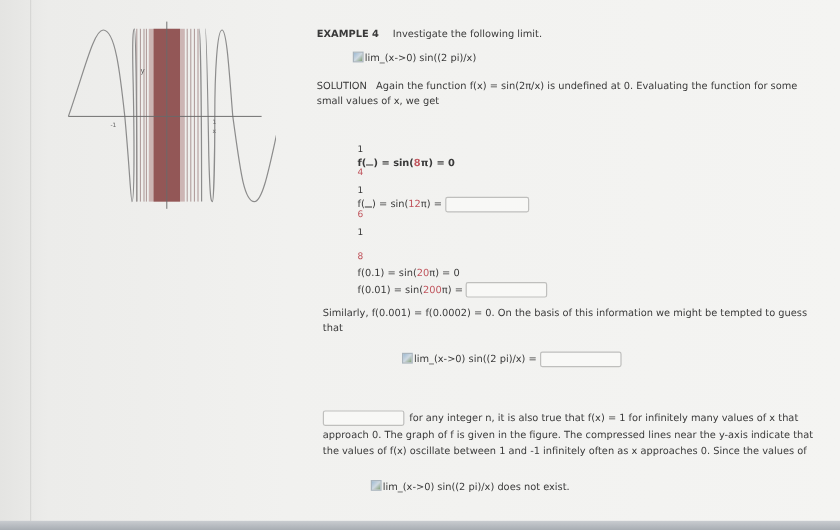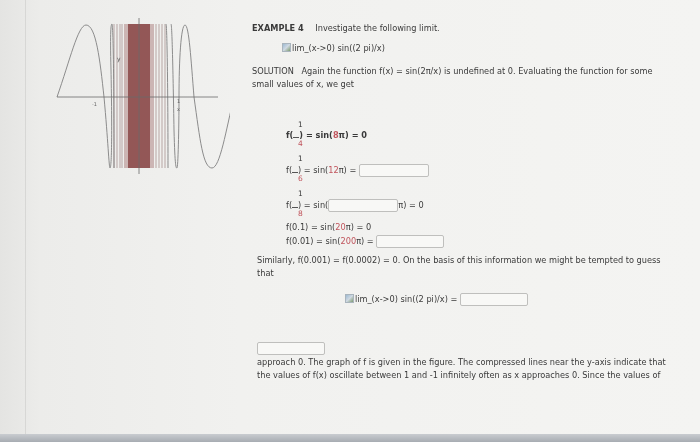--- a/index.html
+++ b/index.html
@@ -9,21 +9,21 @@
     font-family:"DejaVu Sans", sans-serif;
     color:#3a3a3a;
   }
   .page {
     position:absolute; left:0; top:0; width:700px; height:436px;
     background:linear-gradient(90deg,#e4e4e2 0px,#ececea 40px,#f1f1ef 240px,#f4f4f2 700px);
   }
   .margin-line { position:absolute; left:25px; top:0; width:1px; height:436px; background:#d7d7d5; }
   .bottom-bar { position:absolute; left:0; top:434px; width:700px; height:8px; background:linear-gradient(#c9ccd0,#a7acb2); }
   .figure { position:absolute; left:40px; top:10px; width:190px; height:170px; }
-  .txt { position:absolute; font-size:8.2px; line-height:10px; white-space:nowrap; }
+  .txt { position:absolute; font-size:8.2px; line-height:10px; white-space:nowrap;margin-left:12px; }
   .bold { font-weight:bold; }
   .red { color:#c0545c; }
   .box {
     display:inline-block; vertical-align:middle; background:#f8f8f6;
     border:1px solid #bfbfbd; border-radius:2px; height:11px;
   }
   .img-broken {
     display:inline-block; width:9px; height:9px; vertical-align:-1px; margin-right:1px;
     background:linear-gradient(135deg,#9dbad2 0%,#cfd9e2 50%,#7d9a6f 100%);
     border:1px solid #a9b4bd; box-sizing:border-box;
@@ -90,40 +90,41 @@
   <div class="frac red" style="left:298px;top:140px;">4</div>
 
   <div class="frac" style="left:298px;top:155px;">1</div>
   <div class="txt" style="left:286px;top:164px;">
     <span>f(</span><span style="display:inline-block;width:6px;border-bottom:1px solid #555;height:6px;"></span><span>) = sin(</span><span class="red">12</span><span>π) =</span>
     <span class="box" style="width:68px;"></span>
   </div>
   <div class="frac red" style="left:298px;top:175px;">6</div>
 
   <div class="frac" style="left:298px;top:190px;">1</div>
-  <div class="txt" style="left:286px;top:199px;">
-    <span>f(</span><span style="display:inline-block;width:6px;border-bottom:1px solid #555;height:6px;"></span><span>) = sin(</span><span class="box" style="width:68px;"></span><span>π) = 0</span>
-  </div>
   <div class="frac red" style="left:298px;top:210px;">8</div>
 
   <div class="txt" style="left:286px;top:222px;">
     <span>f(0.1) = sin(</span><span class="red">20</span><span>π) = 0</span>
   </div>
 
   <div class="txt" style="left:286px;top:235px;">
     <span>f(0.01) = sin(</span><span class="red">200</span><span>π) =</span>
     <span class="box" style="width:66px;"></span>
   </div>
 
   <div class="txt" style="left:257px;top:255px;">Similarly, f(0.001) = f(0.0002) = 0. On the basis of this information we might be tempted to guess</div>
   <div class="txt" style="left:257px;top:268px;">that</div>
-  <div class="txt" style="left:307px;top:293px;padding-left:38px;">
+  <div class="txt" style="left:285px;top:293px;padding-left:38px;">
     <span class="img-broken"></span><span>lim_(x-&gt;0) sin((2 pi)/x) =</span>
     <span class="box" style="width:66px;"></span>
   </div>
 
   <div class="txt" style="left:257px;top:342px;">
-    <span class="box" style="width:66px;margin-right:4px;"></span>
+    <span class="box" style="width:66px;margin-right:4px;"></span><span>for any integer n, it is also true that f(x) = 1 for infinitely many values of x that</span>
   </div>
   <div class="txt" style="left:257px;top:357px;">approach 0. The graph of f is given in the figure. The compressed lines near the y-axis indicate that</div>
   <div class="txt" style="left:257px;top:370px;">the values of f(x) oscillate between 1 and -1 infinitely often as x approaches 0. Since the values of</div>
+  <div class="txt" style="left:297px;top:400px;">
+    <span class="img-broken"></span><span>lim_(x-&gt;0) sin((2 pi)/x)</span>
+    <span>does not exist.</span>
+  </div>
 </div>
 <div class="bottom-bar"></div>
 
 </body></html>

